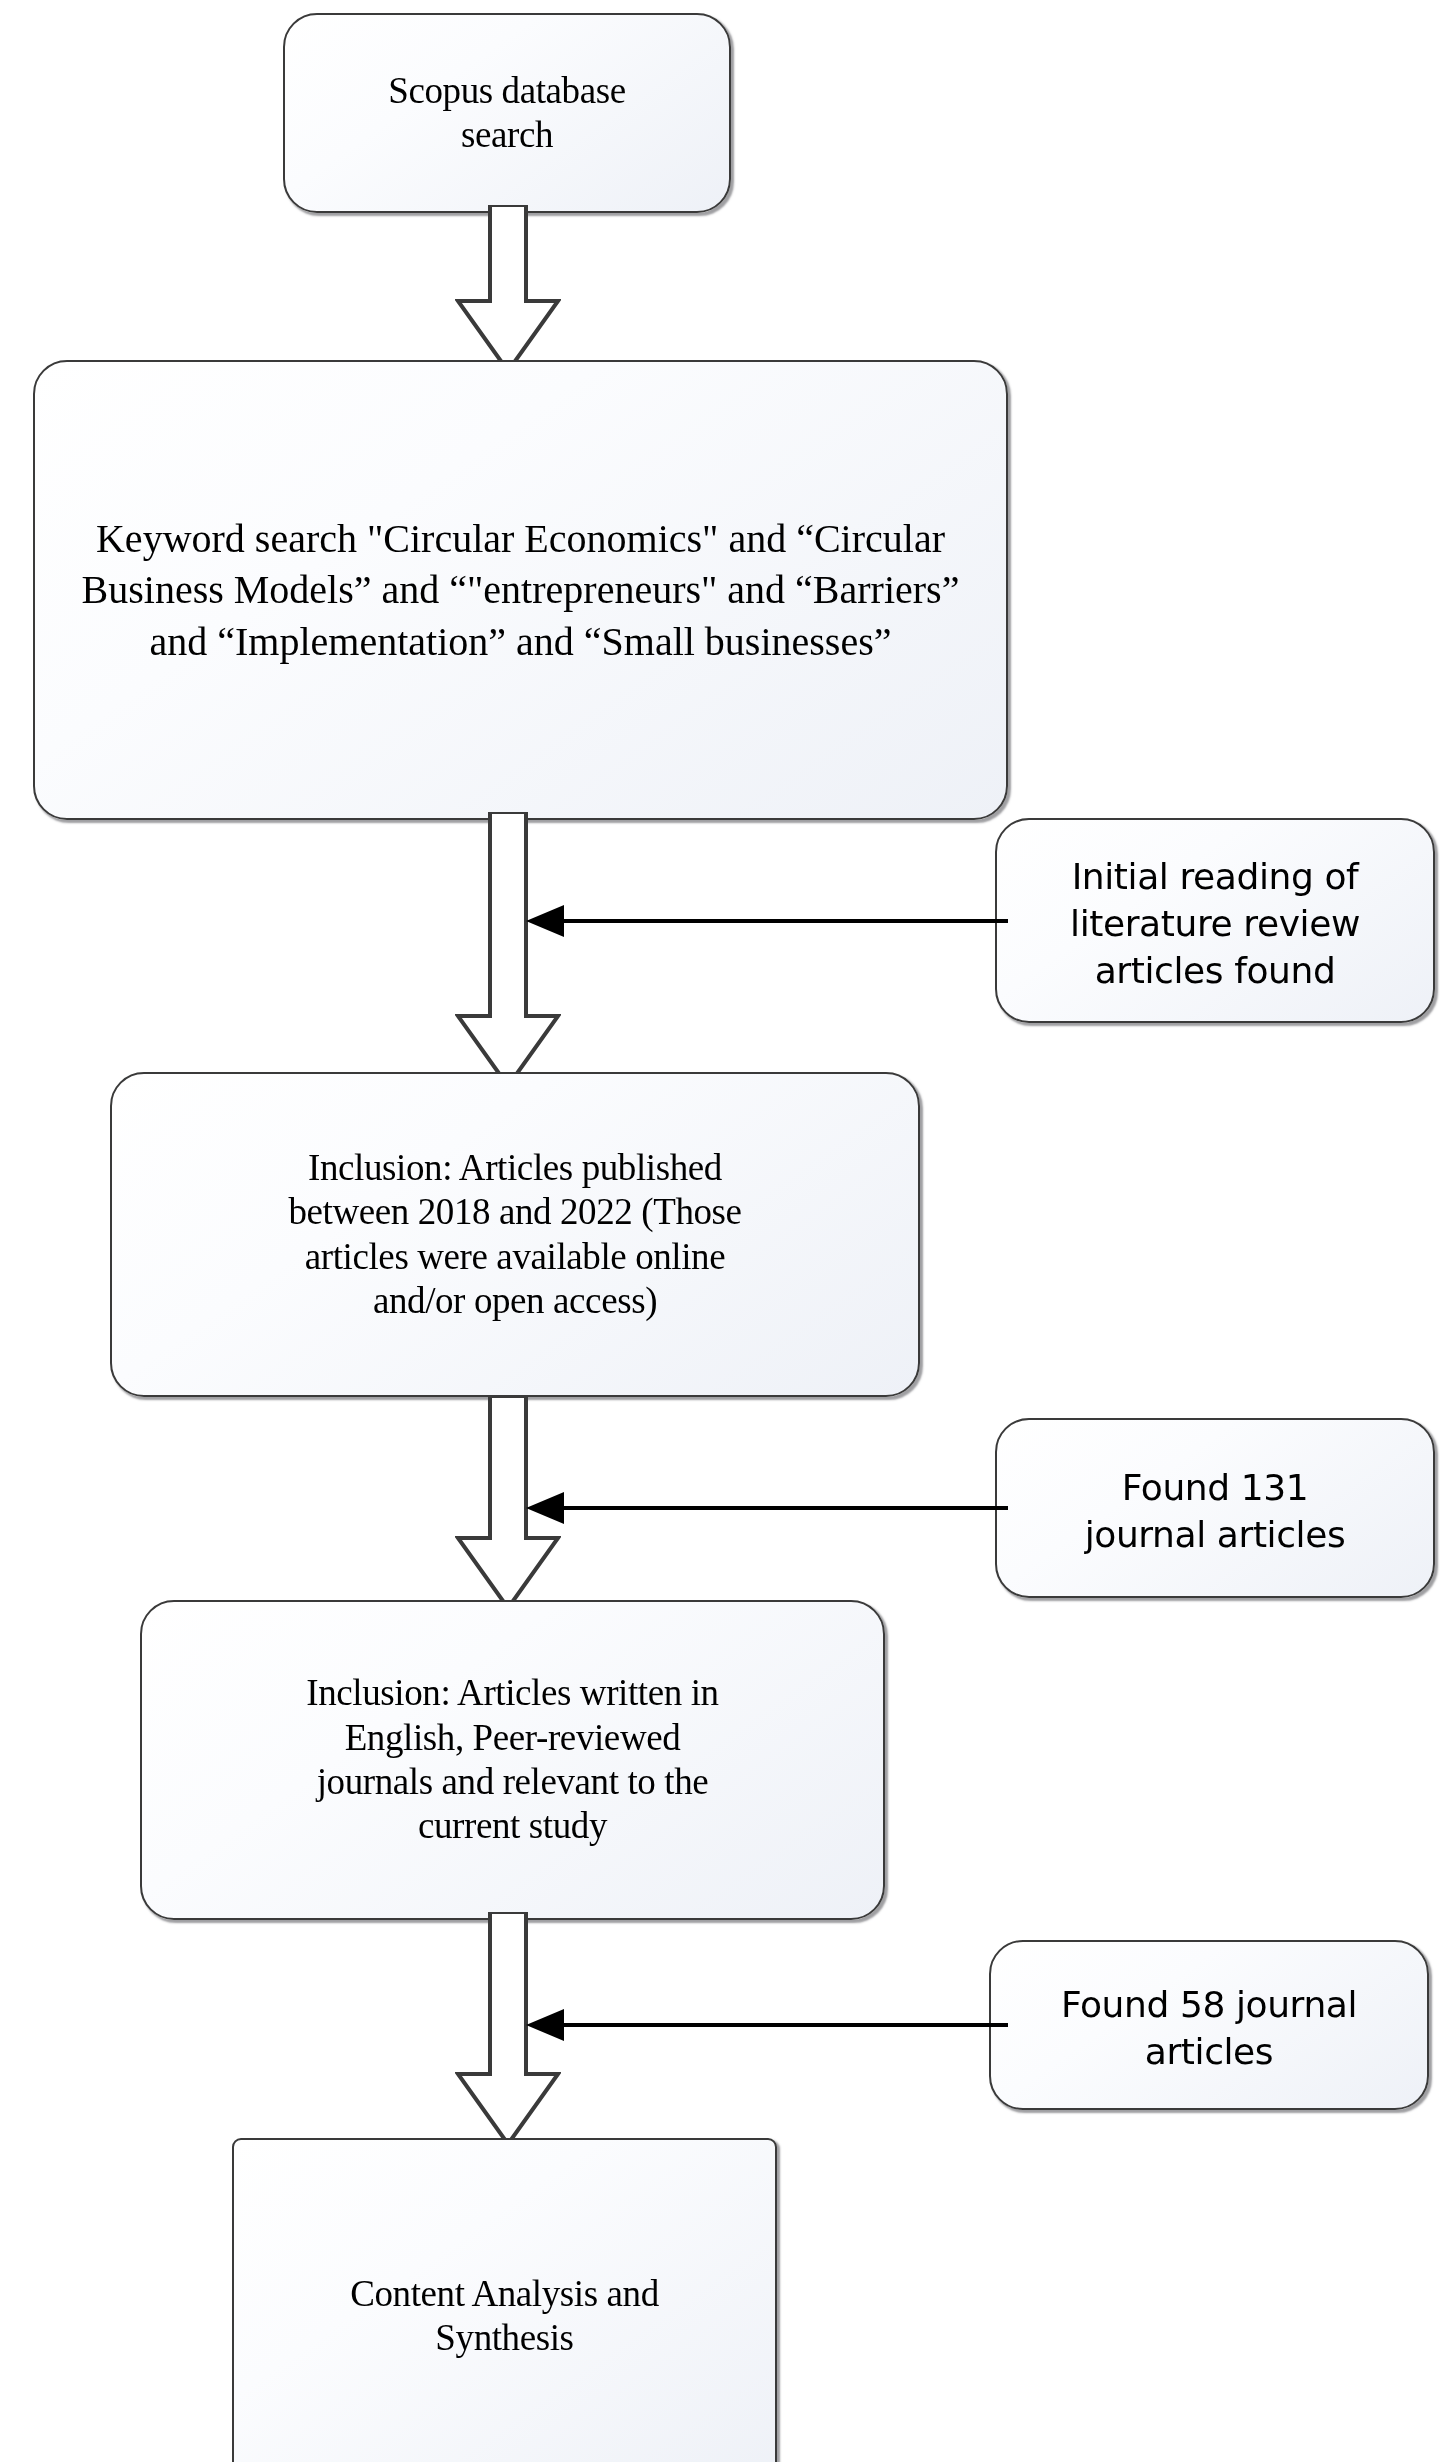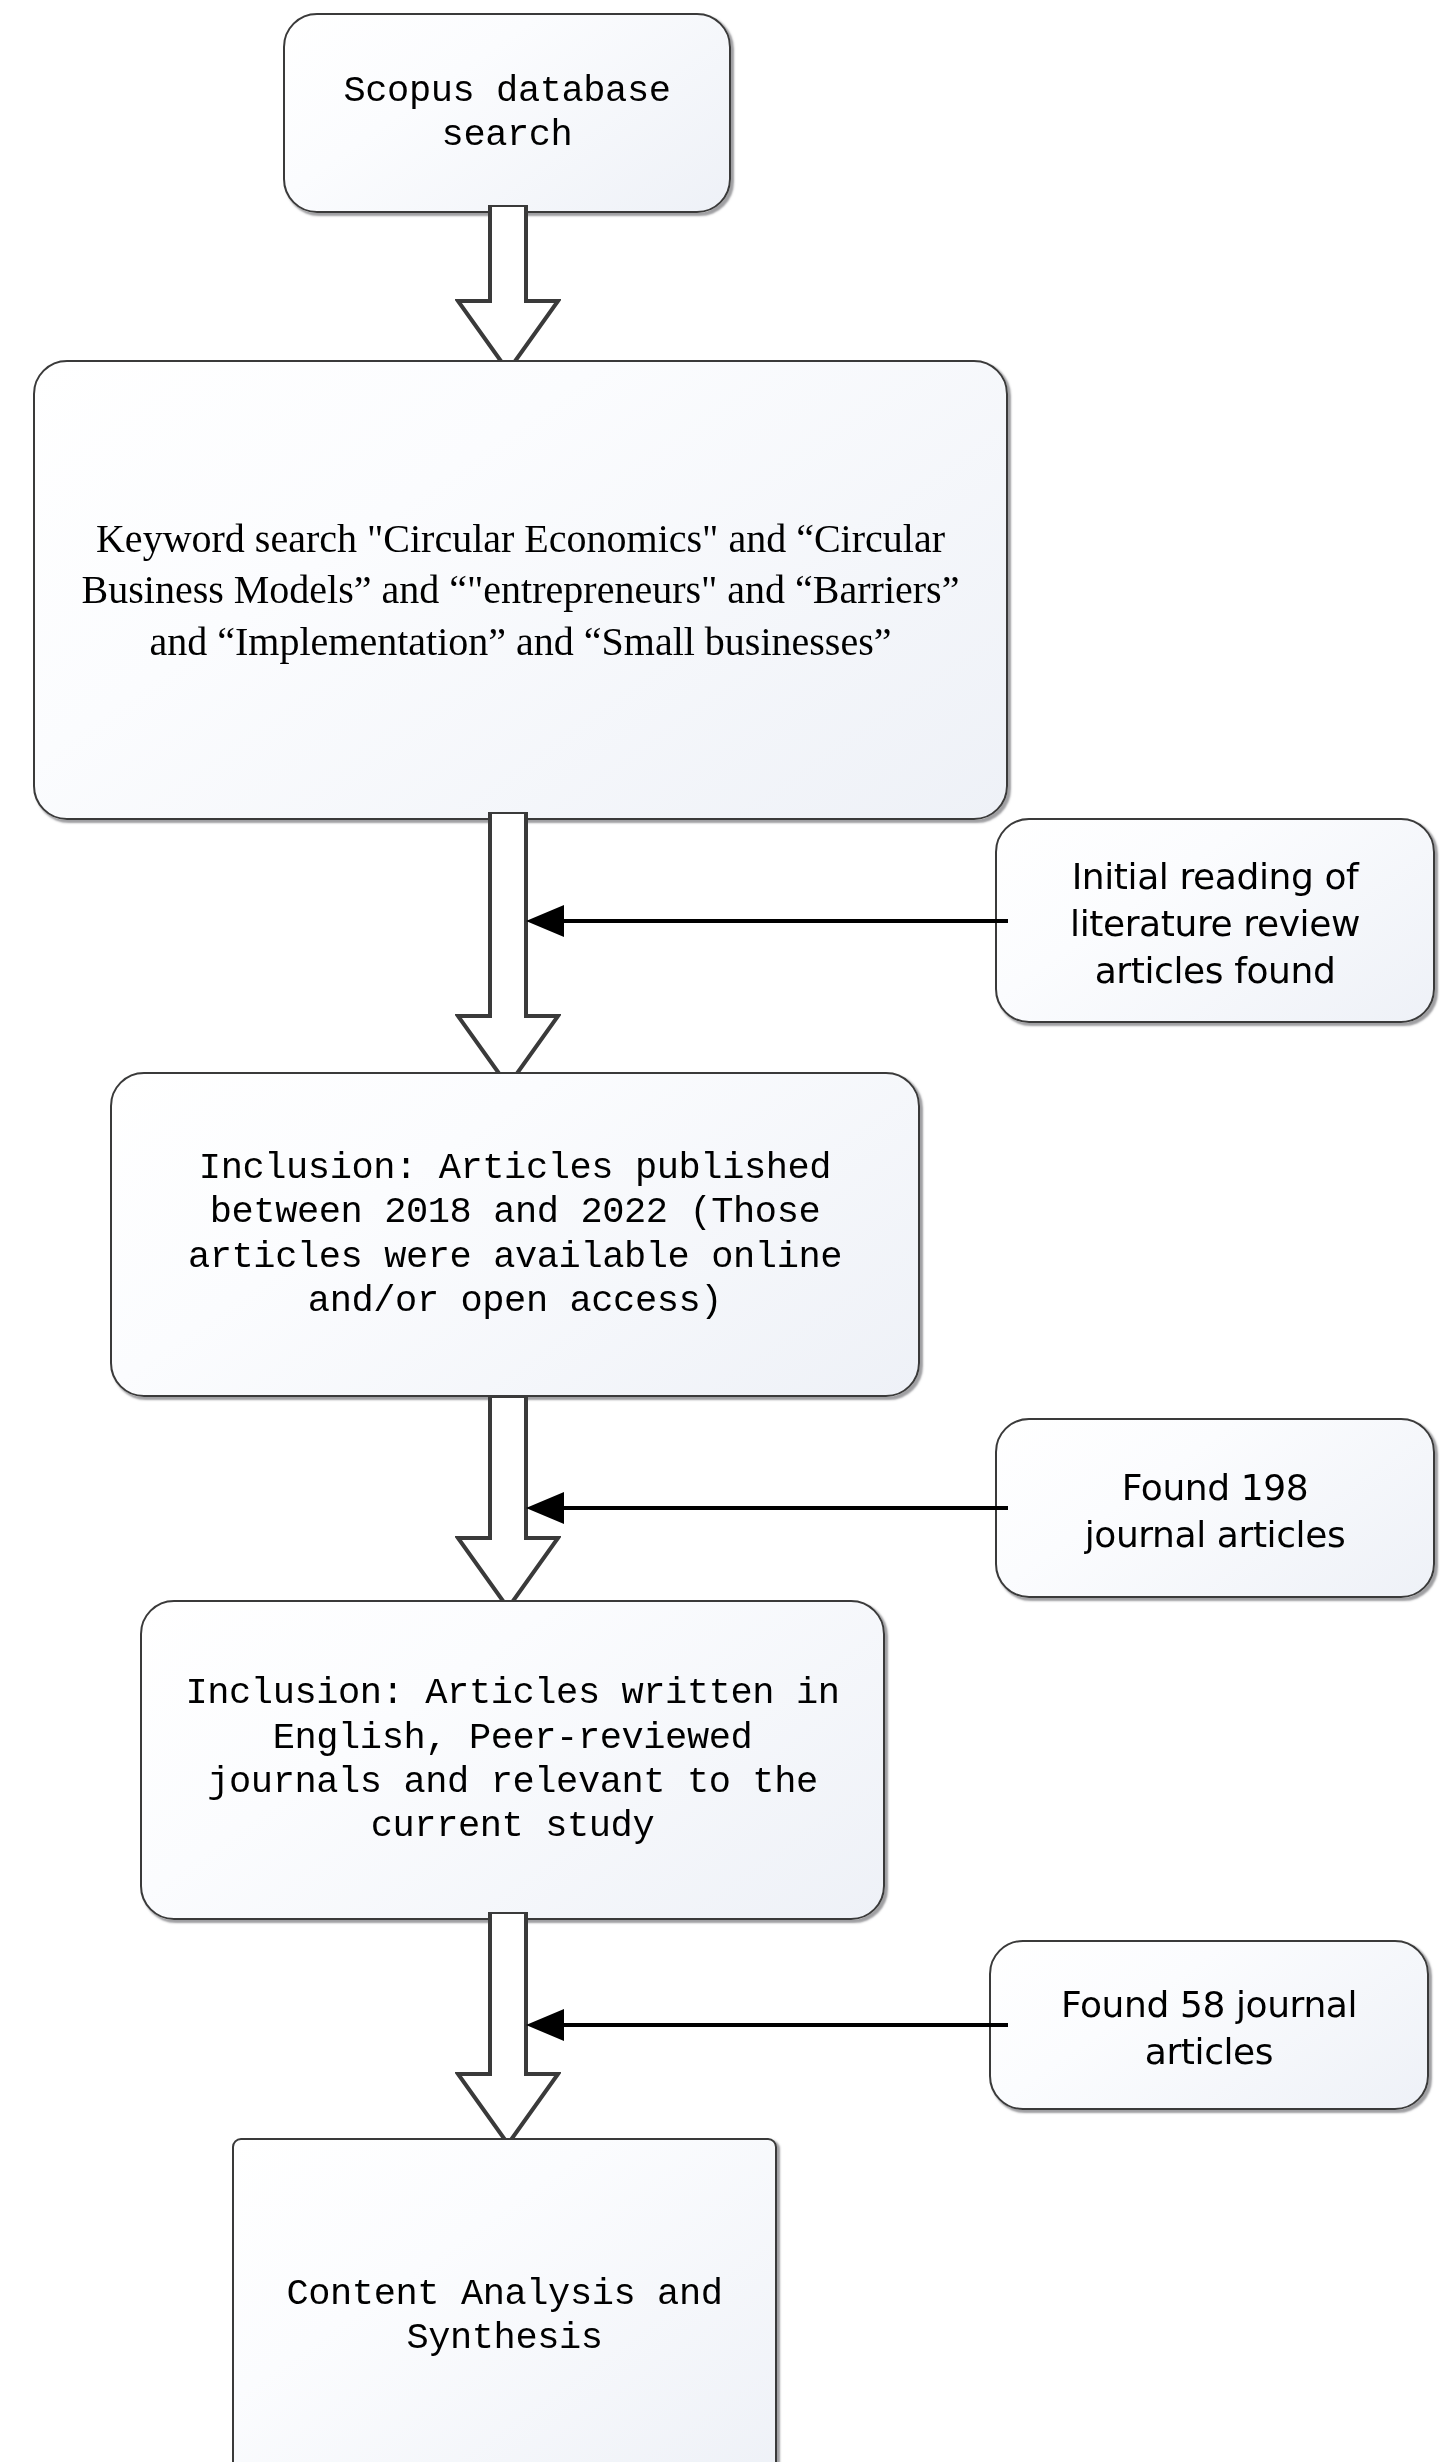--- a/index.html
+++ b/index.html
@@ -34,21 +34,21 @@
     padding: 6px 14px;
   }
   .node .txt {
     display: block;
     width: 100%;
     white-space: pre-line;
   }
 
   
   .sans .txt {
-    font-family: Liberation Mono, monospace;
+    font-family: Liberation Serif, serif;
     font-size: 37px;
     line-height: 1.20;
     letter-spacing: -0.4px;
   }
   
   .serif .txt {
     font-family: "Liberation Serif", "DejaVu Serif", serif;
     font-size: 40px;
     line-height: 1.28;
     letter-spacing: 0px;
@@ -124,21 +124,21 @@
 between 2018 and 2022 (Those
 articles were available online
 and/or open access)</span>
   </div>
 
   <svg class="blockarrow" style="left:455px; top:1396px; width:106px; height:216px;" viewBox="0 0 106 216">
     <polygon points="35,0 71,0 71,142 103,142 53,212 3,142 35,142" fill="#ffffff" stroke="#3a3a3a" stroke-width="4" stroke-linejoin="miter"></polygon>
   </svg>
 
   <div class="node side" id="n-found173">
-    <span class="txt">Found 198
+    <span class="txt">Found 131
 journal articles</span>
   </div>
 
   <svg class="hconn" style="left:520px; top:1487px; width:490px; height:42px;" viewBox="0 0 490 42">
     <line x1="488" y1="21" x2="40" y2="21" stroke="#000000" stroke-width="4"></line>
     <polygon points="6,21 44,5 44,37" fill="#000000"></polygon>
   </svg>
 
   <div class="node sans" id="n-incl2">
     <span class="txt">Inclusion: Articles written in

